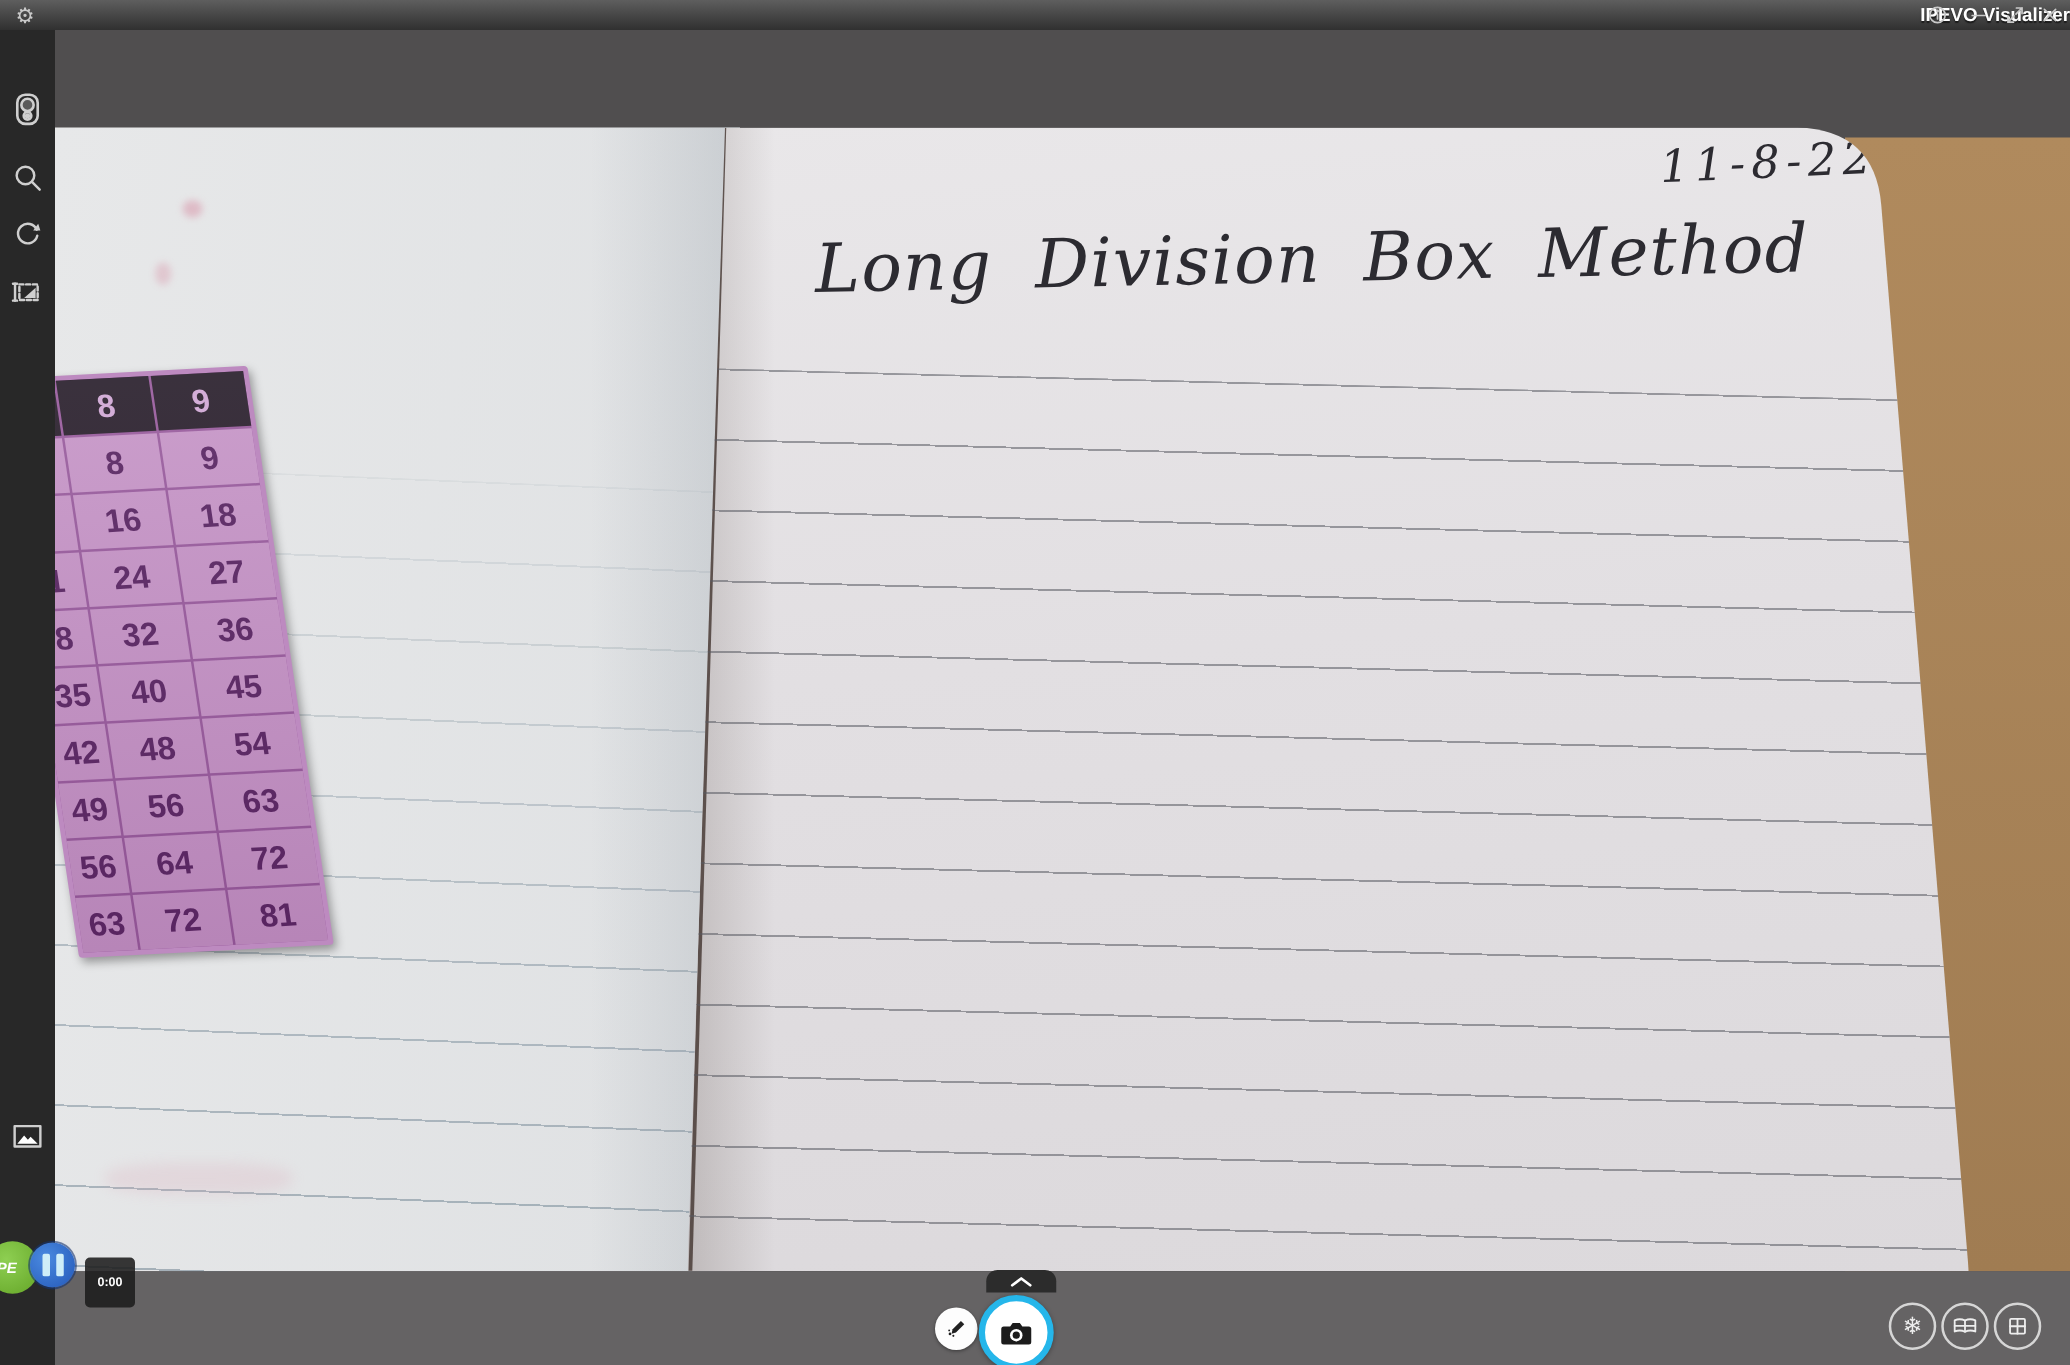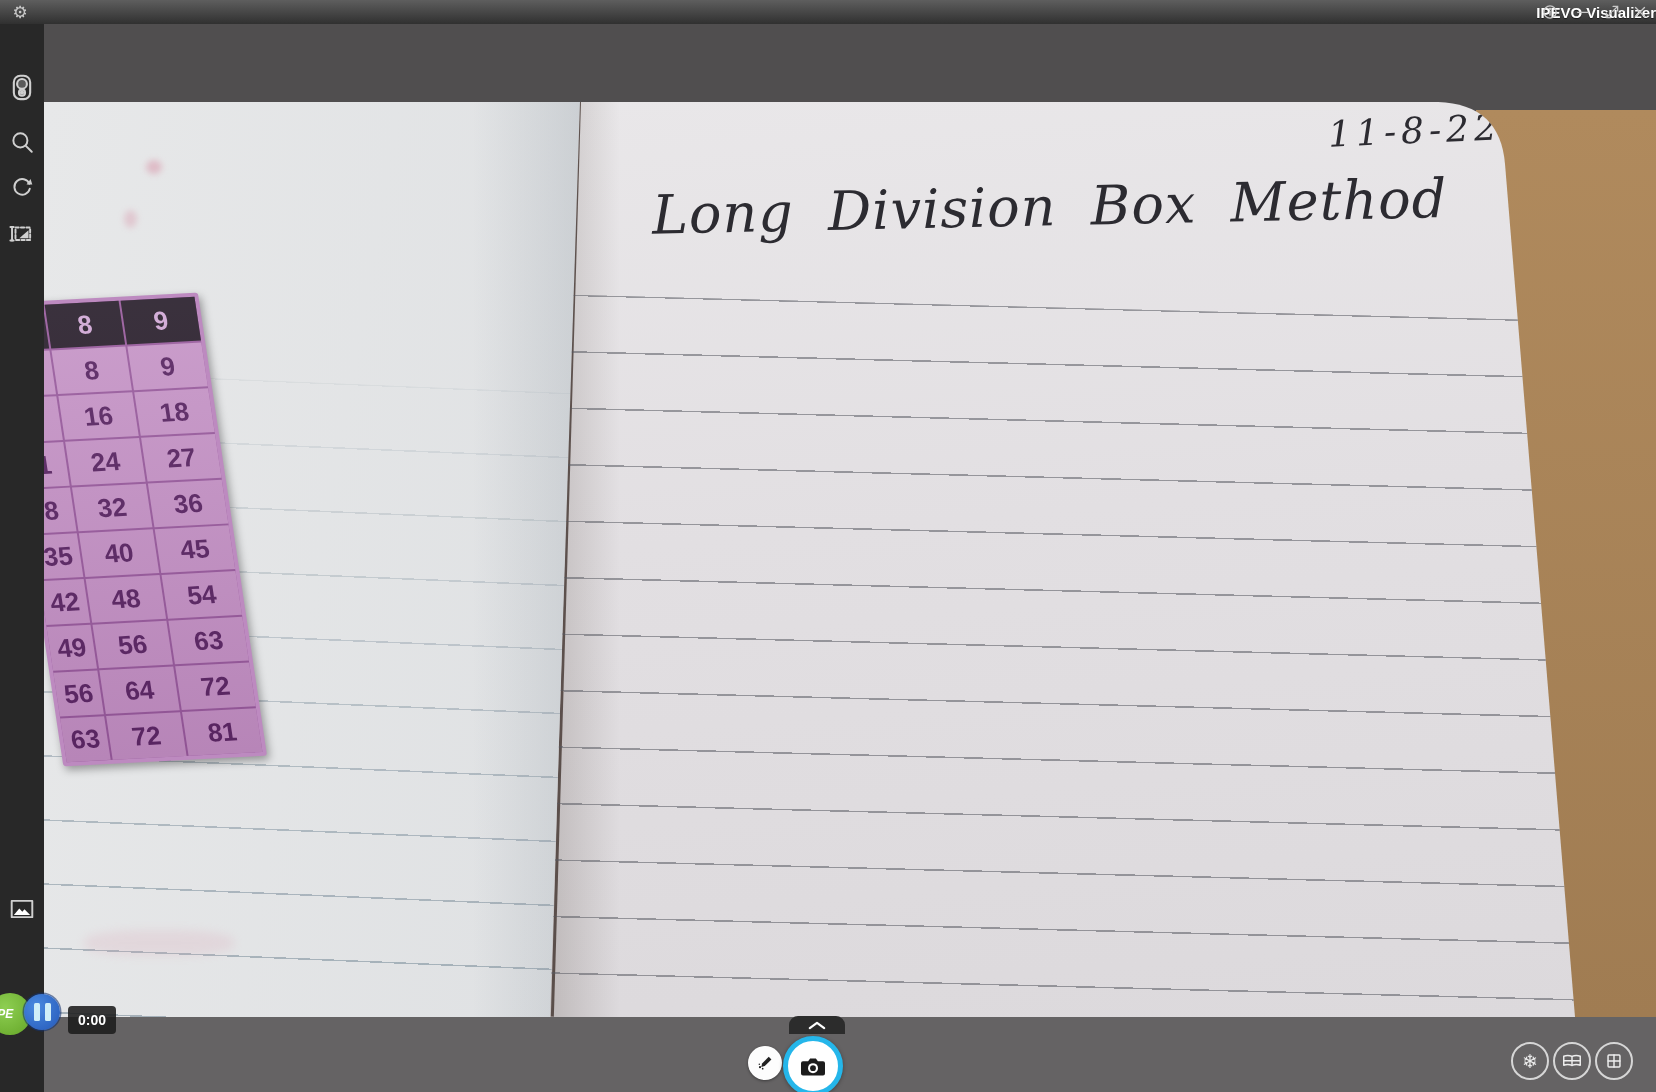--- a/index.html
+++ b/index.html
@@ -77,22 +77,22 @@
   #rec-cluster{position:absolute;left:0;top:988px;width:200px;height:60px;z-index:50;}
   #ipevo-logo{position:absolute;left:-11px;top:5px;width:42px;height:42px;border-radius:50%;
     background:radial-gradient(circle at 38% 35%,#8ecf52,#64a527);
     color:#fff;font-weight:bold;font-style:italic;font-size:12px;
     display:flex;align-items:center;padding-left:5px;box-sizing:border-box;}
   #pause-btn{position:absolute;left:24px;top:6px;width:36px;height:36px;border-radius:50%;
     background:radial-gradient(circle at 35% 35%,#4a8ae0,#2458b8);
     box-shadow:0 0 0 1.5px rgba(20,50,110,.6);
     display:flex;align-items:center;justify-content:center;gap:5px;}
   .pause-bar{width:6px;height:18px;background:#cfeef8;border-radius:1.5px;}
-  #timer-chip{position:absolute;left:68px;top:18px;height:28px;border-radius:4px;
-    background:rgba(28,28,28,.88);color:#fff;font-weight:bold;font-size:14px;
+  #timer-chip{position:absolute;left:68px;top:18px;height:40px;border-radius:4px;
+    background:rgba(28,28,28,.88);color:#fff;font-weight:bold;font-size:10px;
     display:flex;align-items:center;padding:0 10px;}
 
   #center-cluster{position:absolute;left:740px;top:1010px;width:160px;height:82px;z-index:40;}
   #drawer-tab{position:absolute;left:49px;top:6px;width:56px;height:18px;background:#2c2c2c;
     border-radius:9px 9px 0 0;display:flex;align-items:center;justify-content:center;}
   #brush-btn{position:absolute;left:8px;top:36px;width:34px;height:34px;border-radius:50%;
     background:#fdfdfd;display:flex;align-items:center;justify-content:center;
     box-shadow:0 1px 3px rgba(0,0,0,.4);}
   #camera-btn{position:absolute;left:43px;top:26px;width:50px;height:50px;border-radius:50%;
     background:#fff;border:5px solid #25b6ea;display:flex;align-items:center;justify-content:center;

